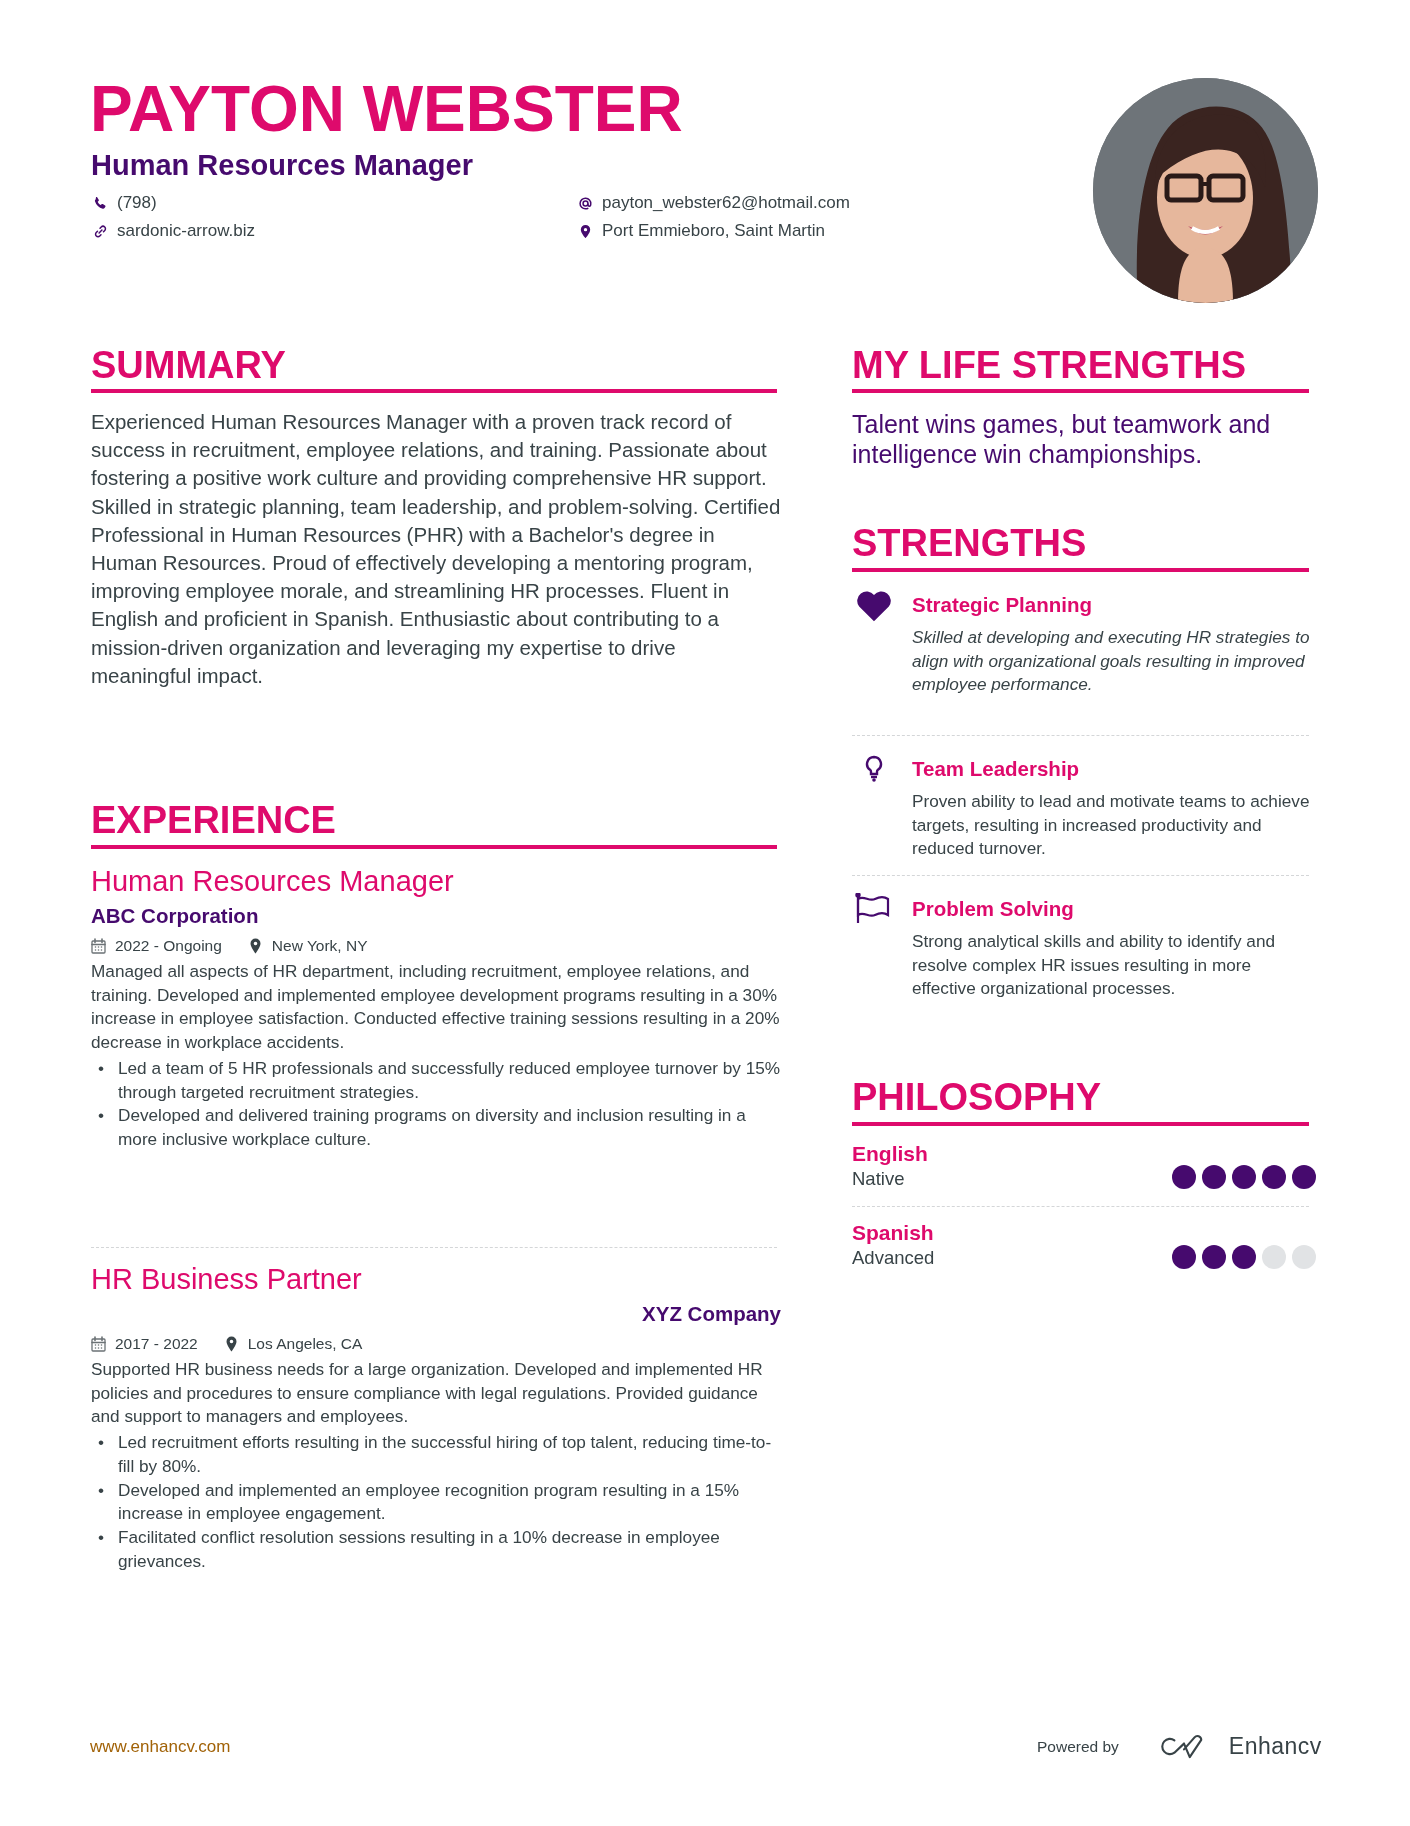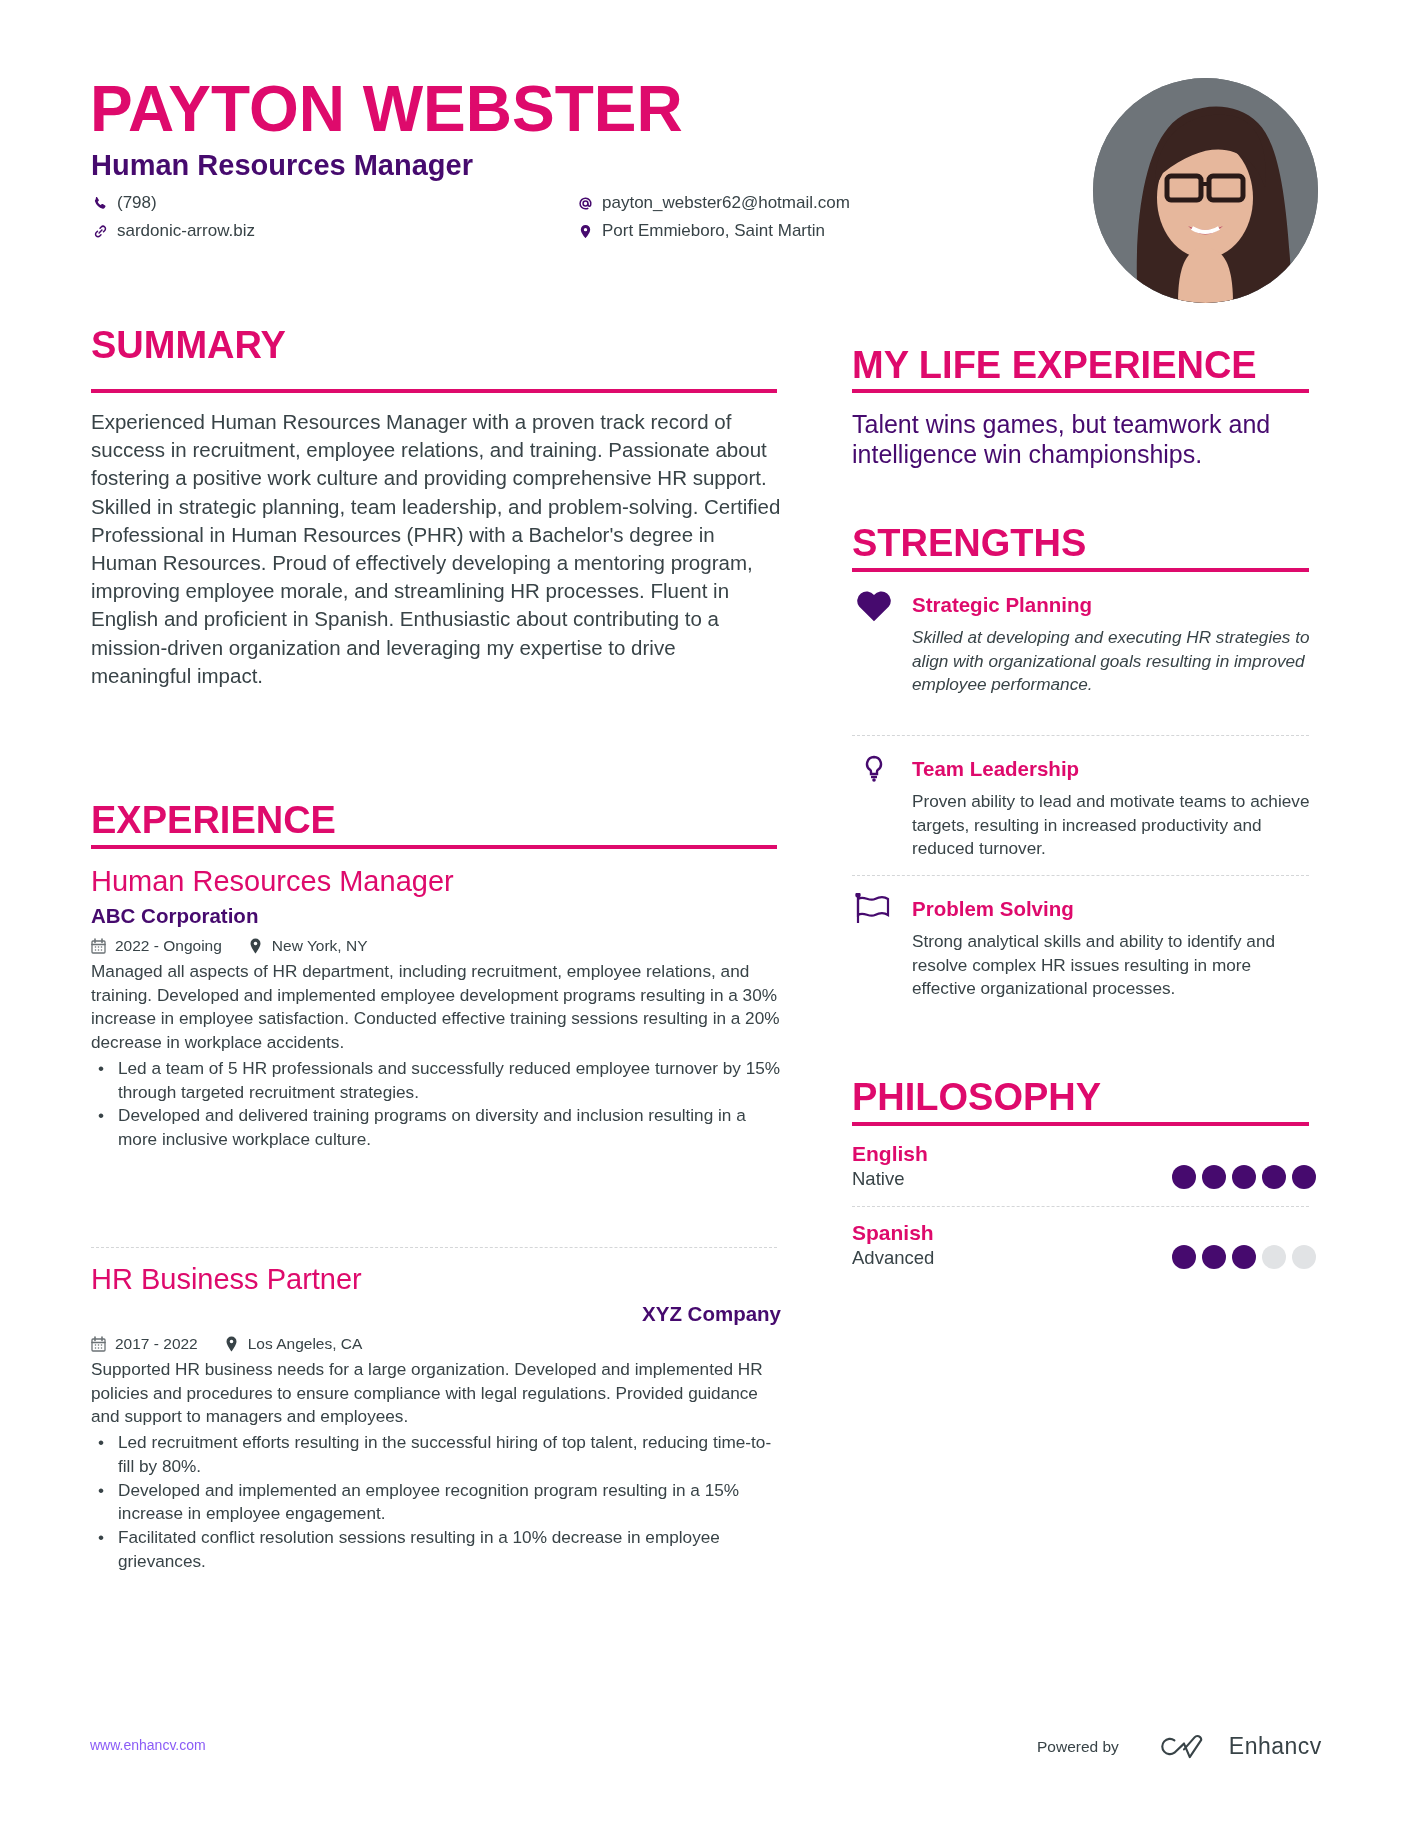--- a/index.html
+++ b/index.html
@@ -39,21 +39,21 @@
 
     .str-title { font-size: 20.5px; font-weight: 700; color: #de0a6c; line-height: 26px; white-space: nowrap; }
     .str-icon { width: 40px; height: 34px; display: flex; align-items: center; justify-content: center; }
 
     .lang-name { font-size: 21px; font-weight: 700; color: #de0a6c; line-height: 26px; }
     .lang-level { font-size: 18.5px; color: #384347; line-height: 24px; }
     .dots { display: flex; gap: 6px; }
     .dot { width: 24px; height: 24px; border-radius: 50%; background: #460a6e; }
     .dot.off { background: #e1e3e5; }
 
-    .footer-l { left: 90px; top: 1737px; font-size: 14px; color: #8b5cf6; }
+    .footer-l { left: 90px; top: 1737px; font-size: 17px; color: #a16207; }
     .footer-r { left: 1037px; top: 1733px; display: flex; align-items: center; font-size: 15.5px; color: #384347; gap: 16px; }
     .brand { font-size: 23px; color: #384347; margin-left: 6px; letter-spacing: 0.5px; }
   </style>
 </head>
 <body>
 
 <div class="abs name">PAYTON WEBSTER</div>
 <div class="abs role">Human Resources Manager</div>
 
 <div class="abs contact" style="left:91px; top:192px;">
@@ -100,21 +100,21 @@
     <path d="M62 110 C60 60 95 30 140 38 C170 45 175 80 172 110 C160 70 120 55 70 95 Z" fill="#3a2420"></path>
     <path d="M85 225 C85 185 95 170 112 170 C130 170 140 185 140 225 Z" fill="#e6b79c"></path>
     <rect x="74" y="98" width="34" height="24" rx="4" fill="none" stroke="#2a1a18" stroke-width="5"></rect>
     <rect x="116" y="98" width="34" height="24" rx="4" fill="none" stroke="#2a1a18" stroke-width="5"></rect>
     <path d="M108 106h8" stroke="#2a1a18" stroke-width="4"></path>
     <path d="M95 148 Q112 165 130 148 Q112 156 95 148 Z" fill="#c0506a"></path>
     <path d="M99 150 Q112 158 126 150" stroke="#ffffff" stroke-width="4" fill="none"></path>
   </svg>
 </div>
 
-<div class="abs sec-h" style="left:91px; top:323px;">SUMMARY</div>
+<div class="abs sec-h" style="left:91px; top:343px;">SUMMARY</div>
 <div class="abs sec-line" style="left:91px; top:389px; width:686px;"></div>
 <div class="abs body-text" style="left:91px; top:408px; width:690px;">Experienced Human Resources Manager with a proven track record of success in recruitment, employee relations, and training. Passionate about fostering a positive work culture and providing comprehensive HR support. Skilled in strategic planning, team leadership, and problem-solving. Certified Professional in Human Resources (PHR) with a Bachelor's degree in Human Resources. Proud of effectively developing a mentoring program, improving employee morale, and streamlining HR processes. Fluent in English and proficient in Spanish. Enthusiastic about contributing to a mission-driven organization and leveraging my expertise to drive meaningful impact.</div>
 
 <div class="abs sec-h" style="left:91px; top:798px;">EXPERIENCE</div>
 <div class="abs sec-line" style="left:91px; top:845px; width:686px;"></div>
 
 <div class="abs" style="left:91px; top:864px; width:690px;">
   <div class="job-title">Human Resources Manager</div>
   <div class="company" style="margin-top:5px;">ABC Corporation</div>
   <div class="meta" style="margin-top:7px;">
@@ -160,21 +160,21 @@
     <span>Los Angeles, CA</span>
   </div>
   <div class="small-text" style="margin-top:4px;">Supported HR business needs for a large organization. Developed and implemented HR policies and procedures to ensure compliance with legal regulations. Provided guidance and support to managers and employees.</div>
   <ul class="bullets small-text" style="margin-top:2px;">
     <li>Led recruitment efforts resulting in the successful hiring of top talent, reducing time-to-fill by 80%.</li>
     <li>Developed and implemented an employee recognition program resulting in a 15% increase in employee engagement.</li>
     <li>Facilitated conflict resolution sessions resulting in a 10% decrease in employee grievances.</li>
   </ul>
 </div>
 
-<div class="abs sec-h" style="left:852px; top:343px;">MY LIFE EXPERIENCE</div>
+<div class="abs sec-h" style="left:852px; top:343px;">MY LIFE STRENGTHS</div>
 <div class="abs sec-line" style="left:852px; top:389px; width:457px;"></div>
 <div class="abs quote" style="left:852px; top:409px; width:465px;">Talent wins games, but teamwork and intelligence win championships.</div>
 
 <div class="abs sec-h" style="left:852px; top:521px;">STRENGTHS</div>
 <div class="abs sec-line" style="left:852px; top:568px; width:457px;"></div>
 
 <div class="abs str-icon" style="left:854px; top:588px;">
   <svg viewBox="0 0 24 22" width="38" height="34">
       <path d="M12 21.5L2.4 12A6 6 0 0112 4.6 6 6 0 0121.6 12z" fill="#460a6e"></path>
     </svg>

